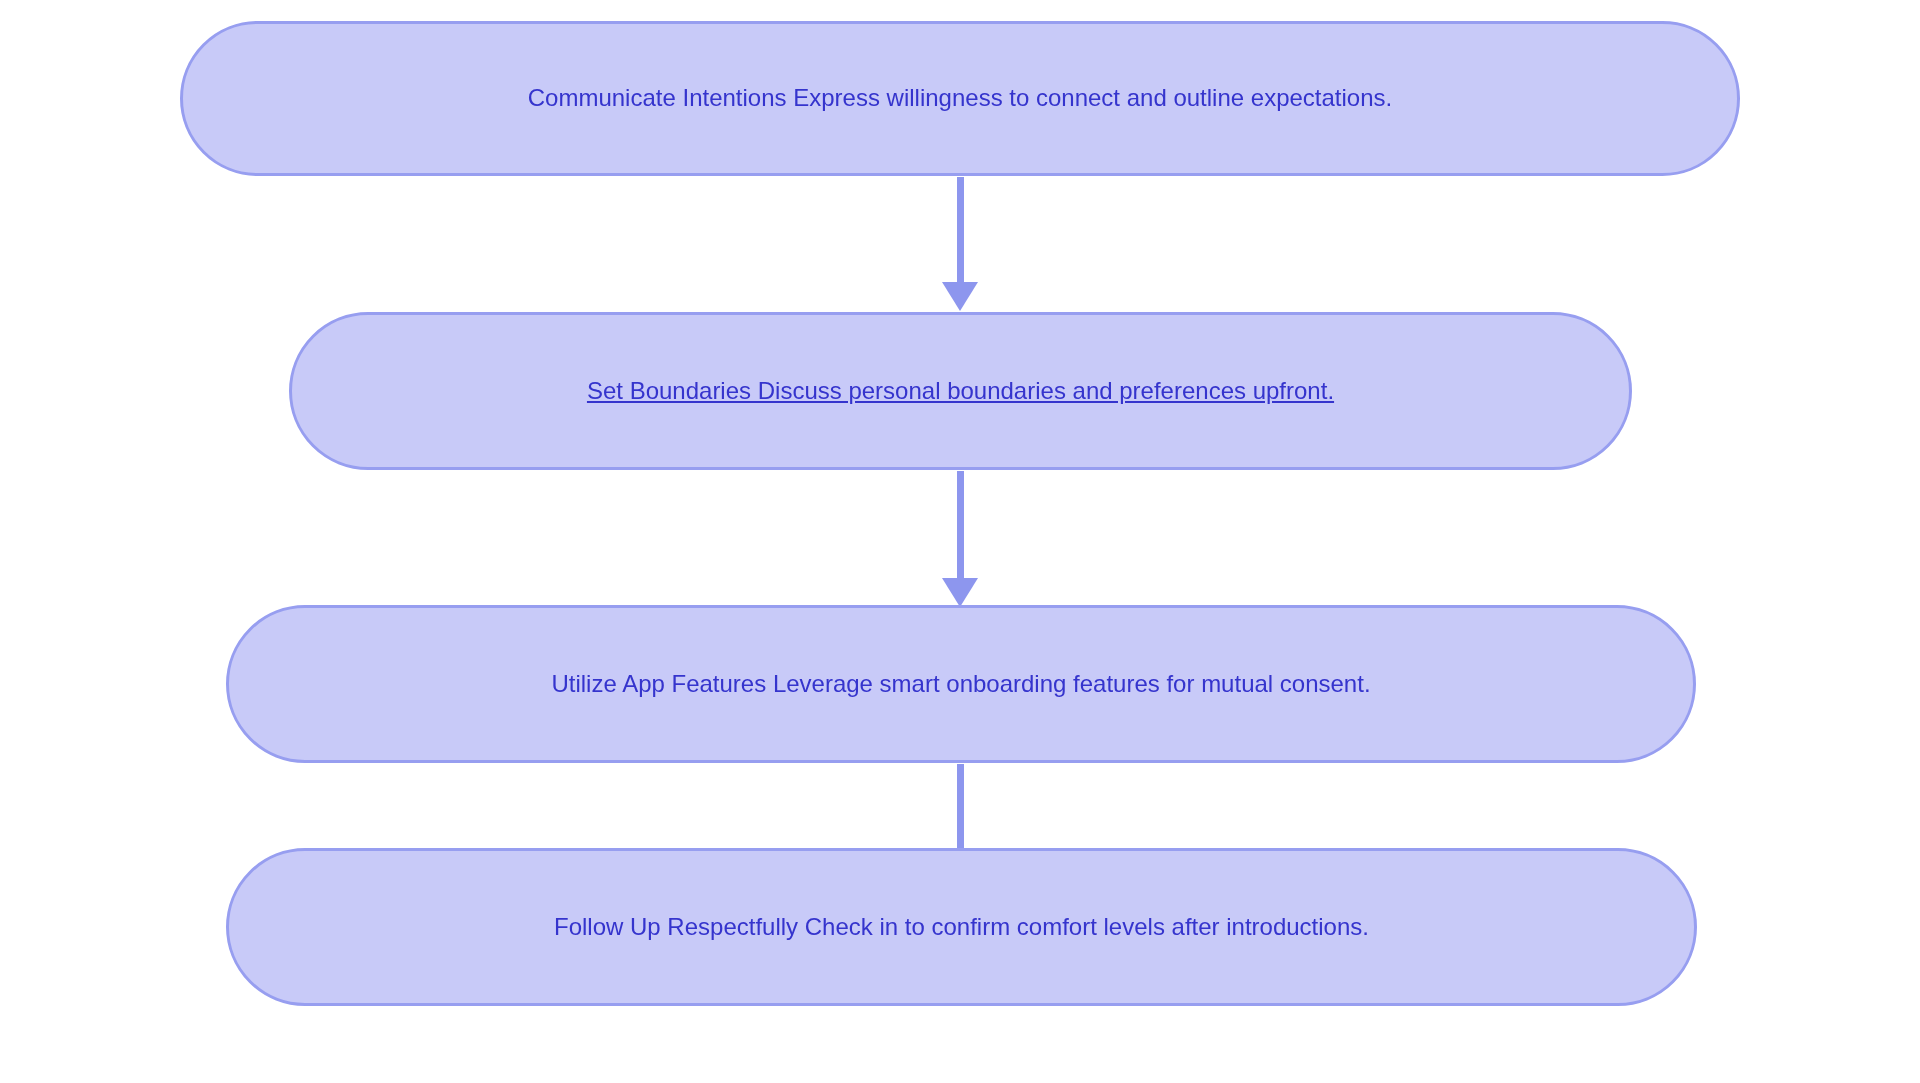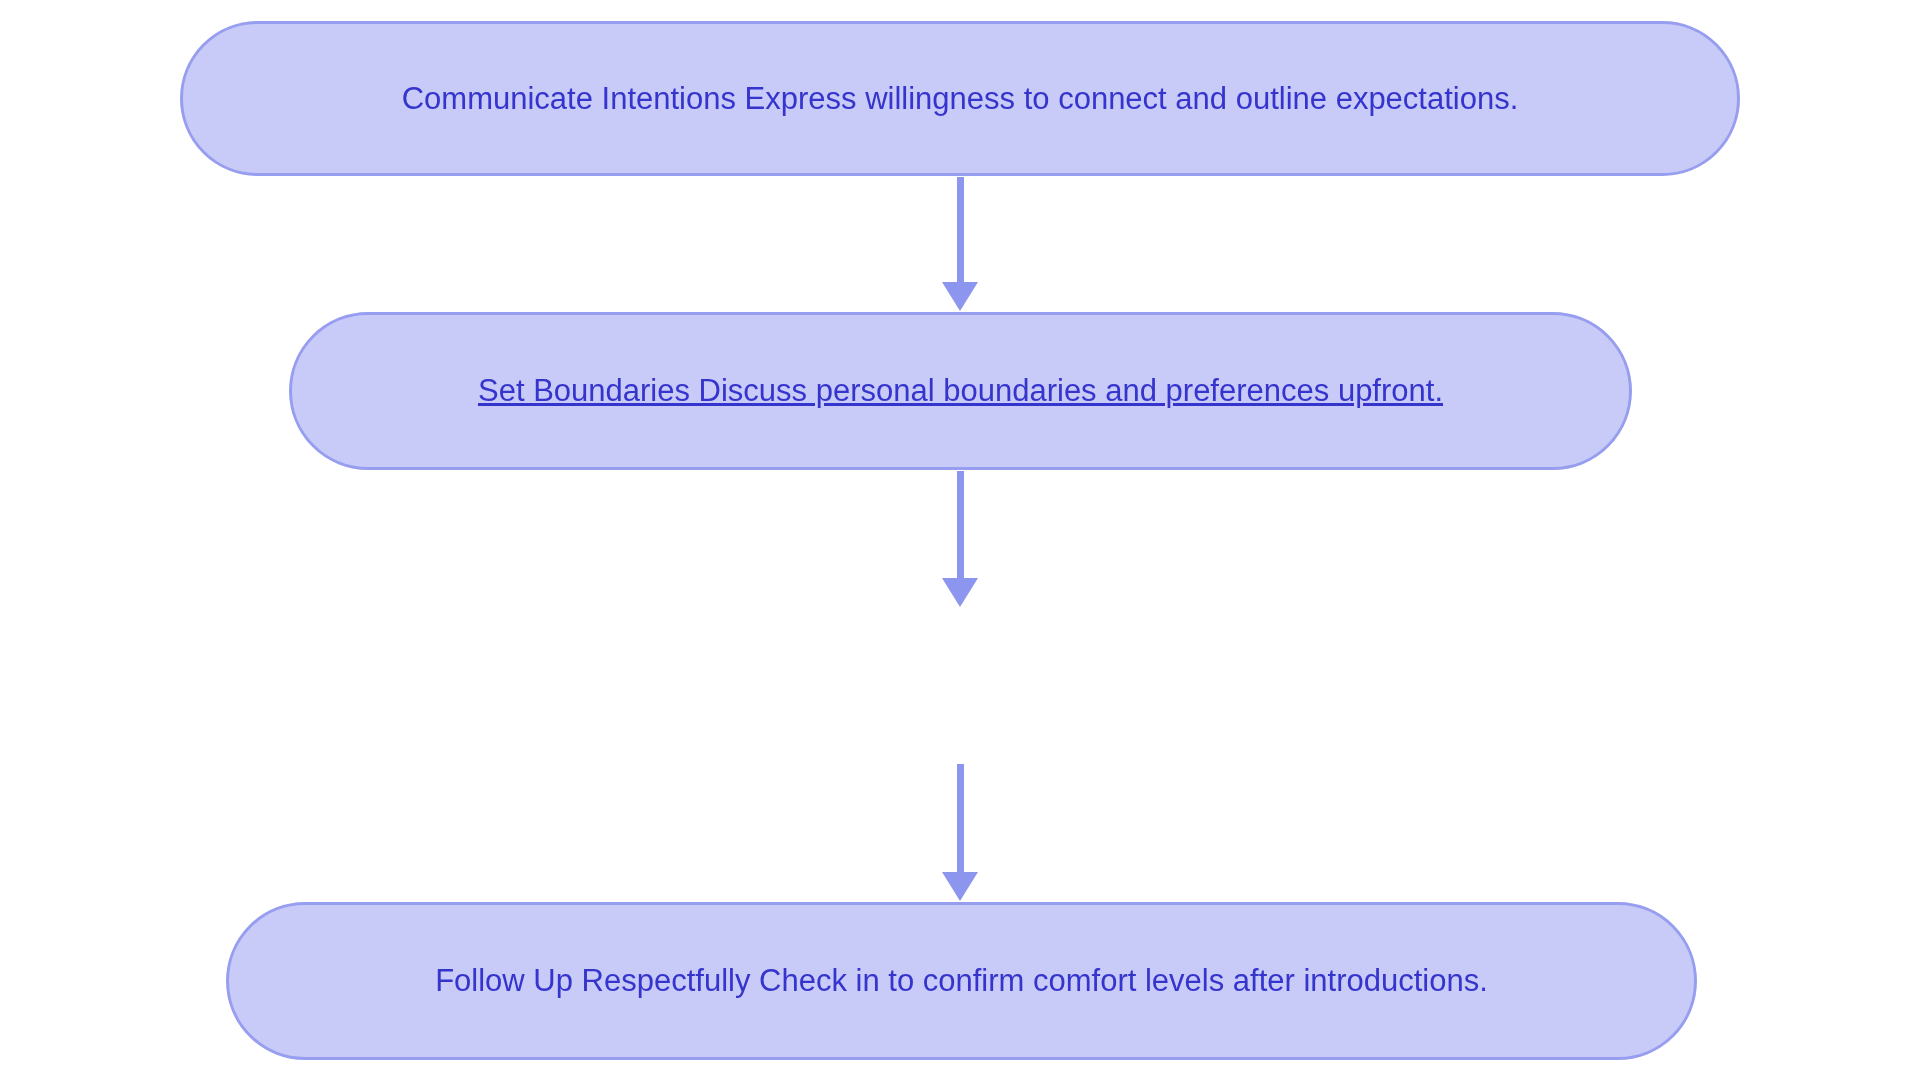--- a/index.html
+++ b/index.html
@@ -23,28 +23,28 @@
     position: absolute;
     box-sizing: border-box;
     background: #c8caf8;
     border: 3px solid #979ef0;
     border-radius: 90px;
     display: flex;
     align-items: center;
     justify-content: center;
     text-align: center;
     color: #3534cd;
-    font-size: 31px;
+    font-size: 24px;
     line-height: 1.2;
     padding: 0 48px;
   }
   .node-1 { left: 180px; top: 21px;  width: 1560px; height: 155px; }
   .node-2 { left: 289px; top: 312px; width: 1343px; height: 158px; text-decoration: underline; }
   .node-3 { left: 226px; top: 605px; width: 1470px; height: 158px; }
-  .node-4 { left: 226px; top: 902px; width: 1471px; height: 158px; }
+  .node-4 { left: 226px; top: 848px; width: 1471px; height: 158px; }
 
   .arrow {
     position: absolute;
     left: 940px;           
     width: 40px;
     display: flex;
     flex-direction: column;
     align-items: center;
   }
   .arrow-1 { top: 177px; height: 134px; }
@@ -82,20 +82,23 @@
 
   <div class="node node-2">
     <span>Set Boundaries Discuss personal boundaries and preferences upfront.</span>
   </div>
 
   <div class="arrow arrow-2">
     <div class="arrow-line"></div>
     <div class="arrow-head"></div>
   </div>
 
+  <div class="node node-3">
+    <span>Utilize App Features Leverage smart onboarding features for mutual consent.</span>
+  </div>
 
   <div class="arrow arrow-3">
     <div class="arrow-line"></div>
     <div class="arrow-head"></div>
   </div>
 
   <div class="node node-4">
     <span>Follow Up Respectfully Check in to confirm comfort levels after introductions.</span>
   </div>
 

